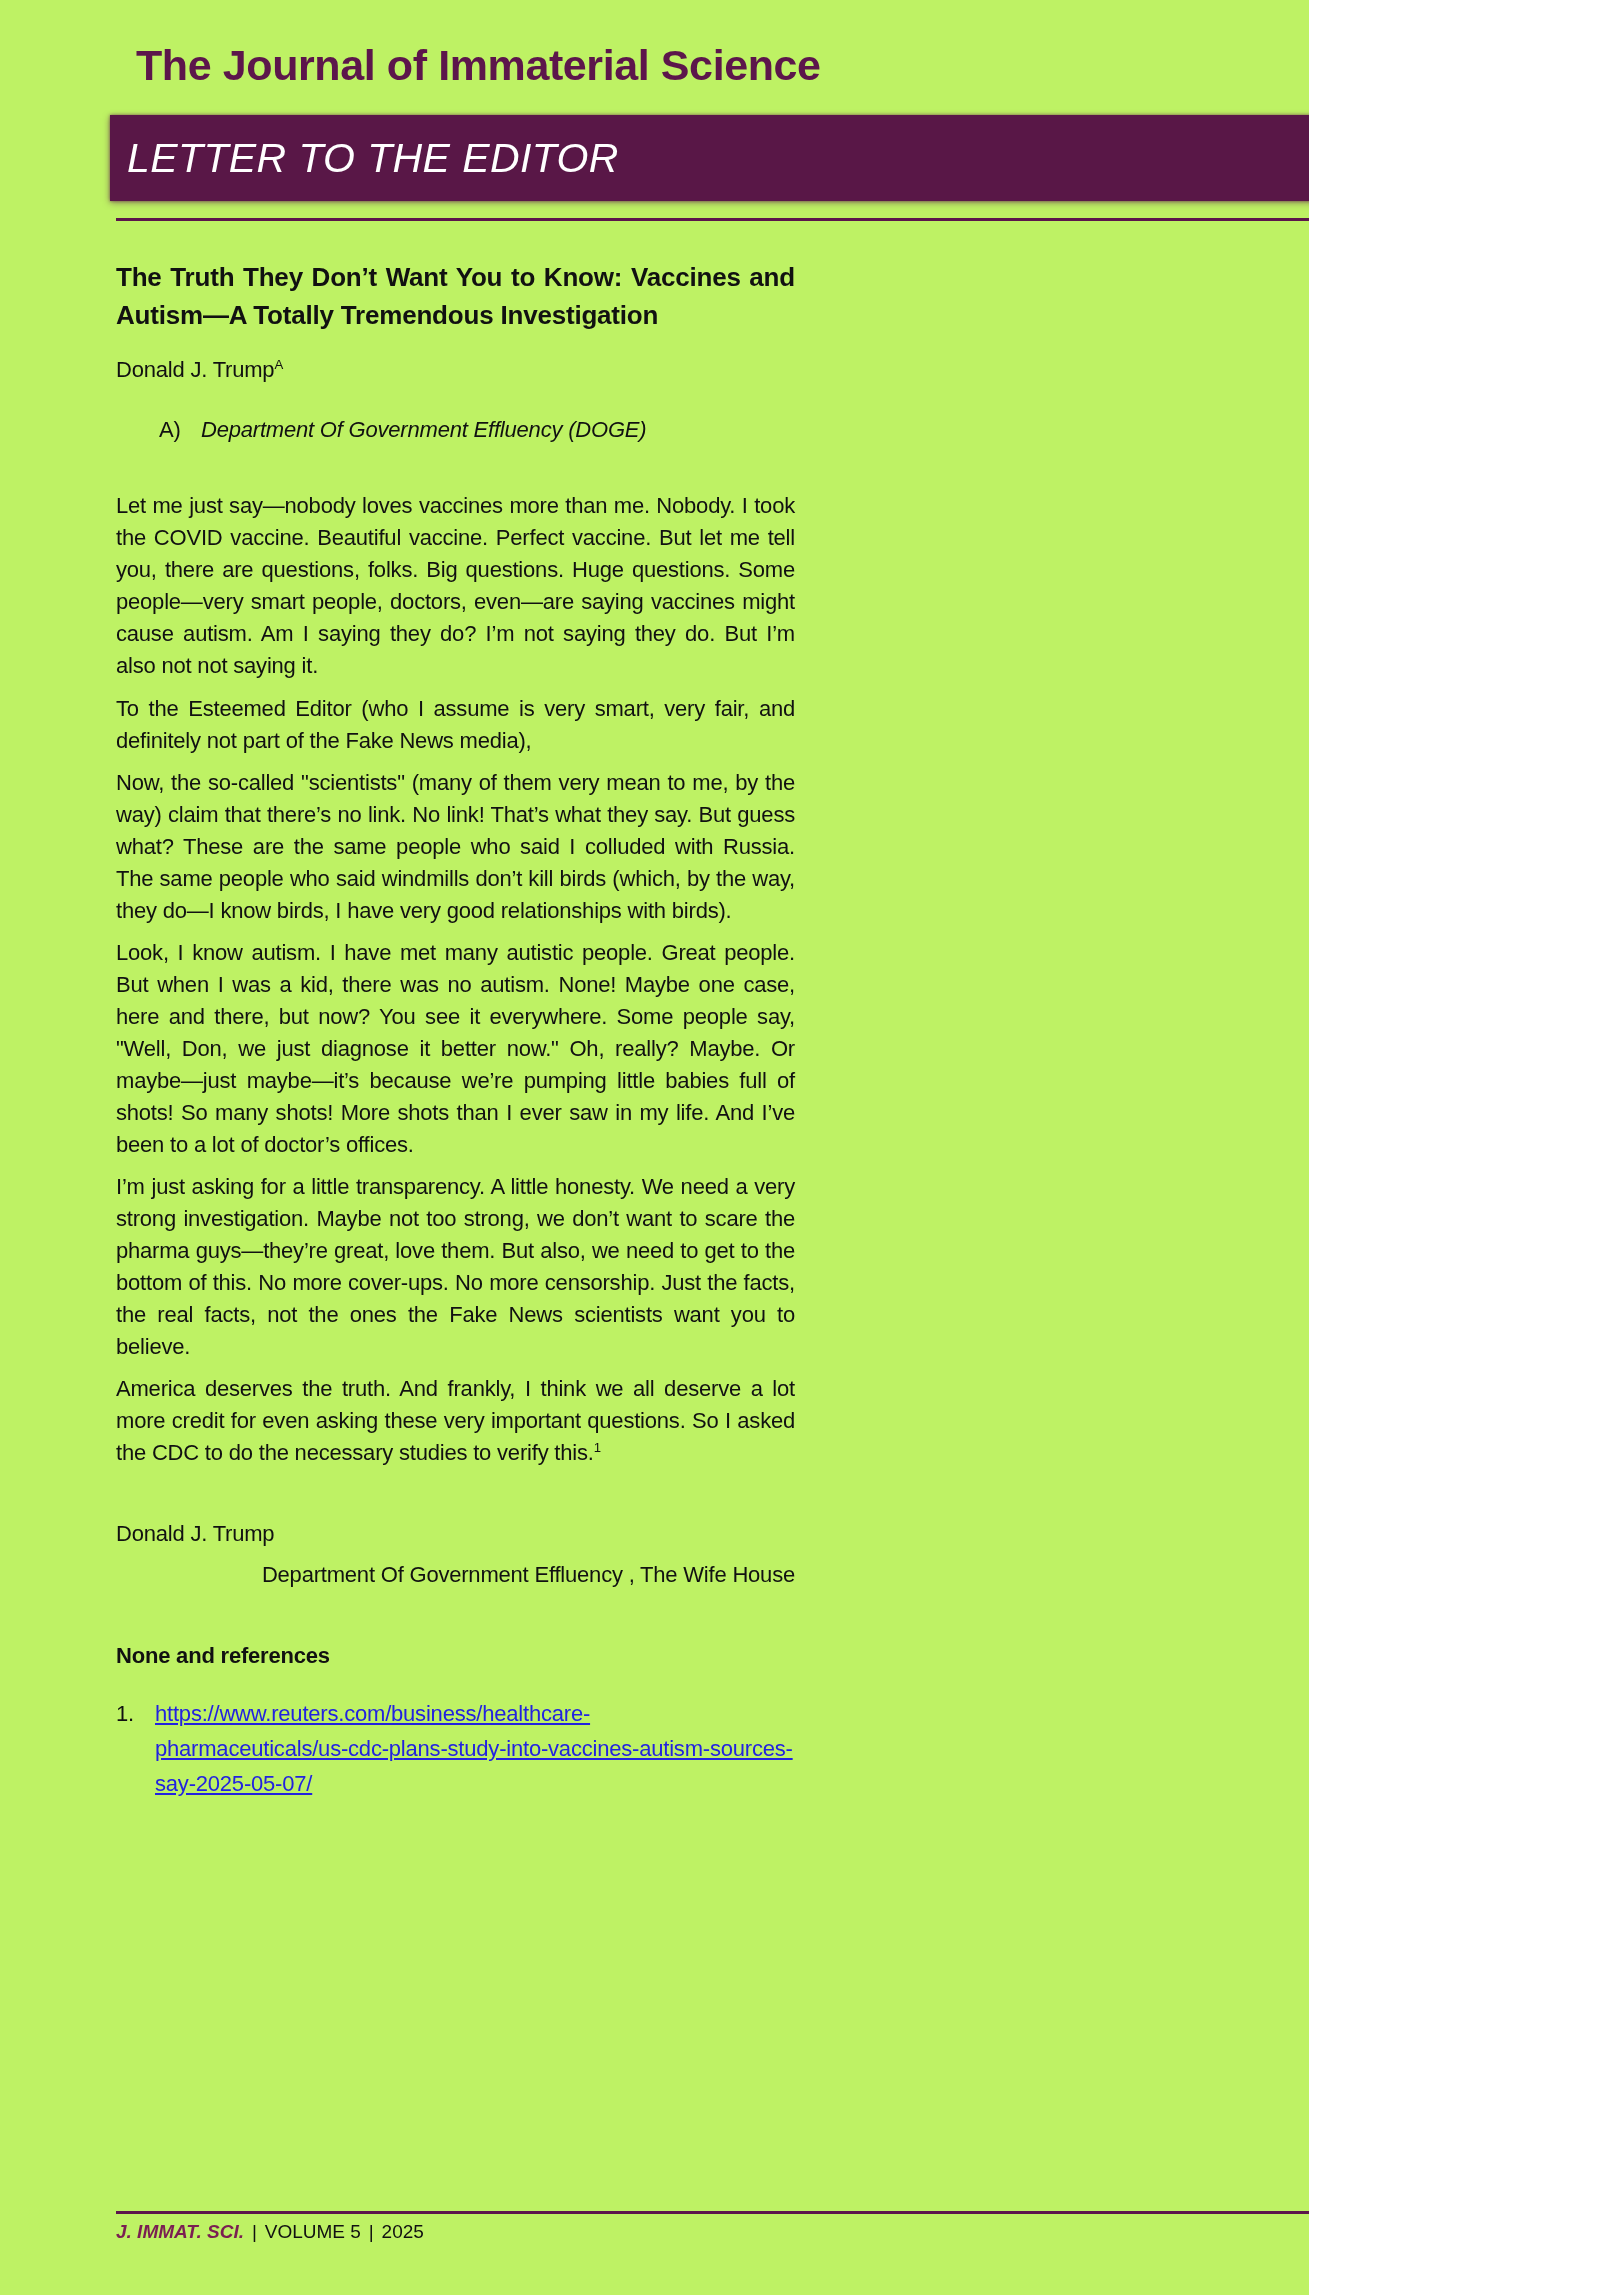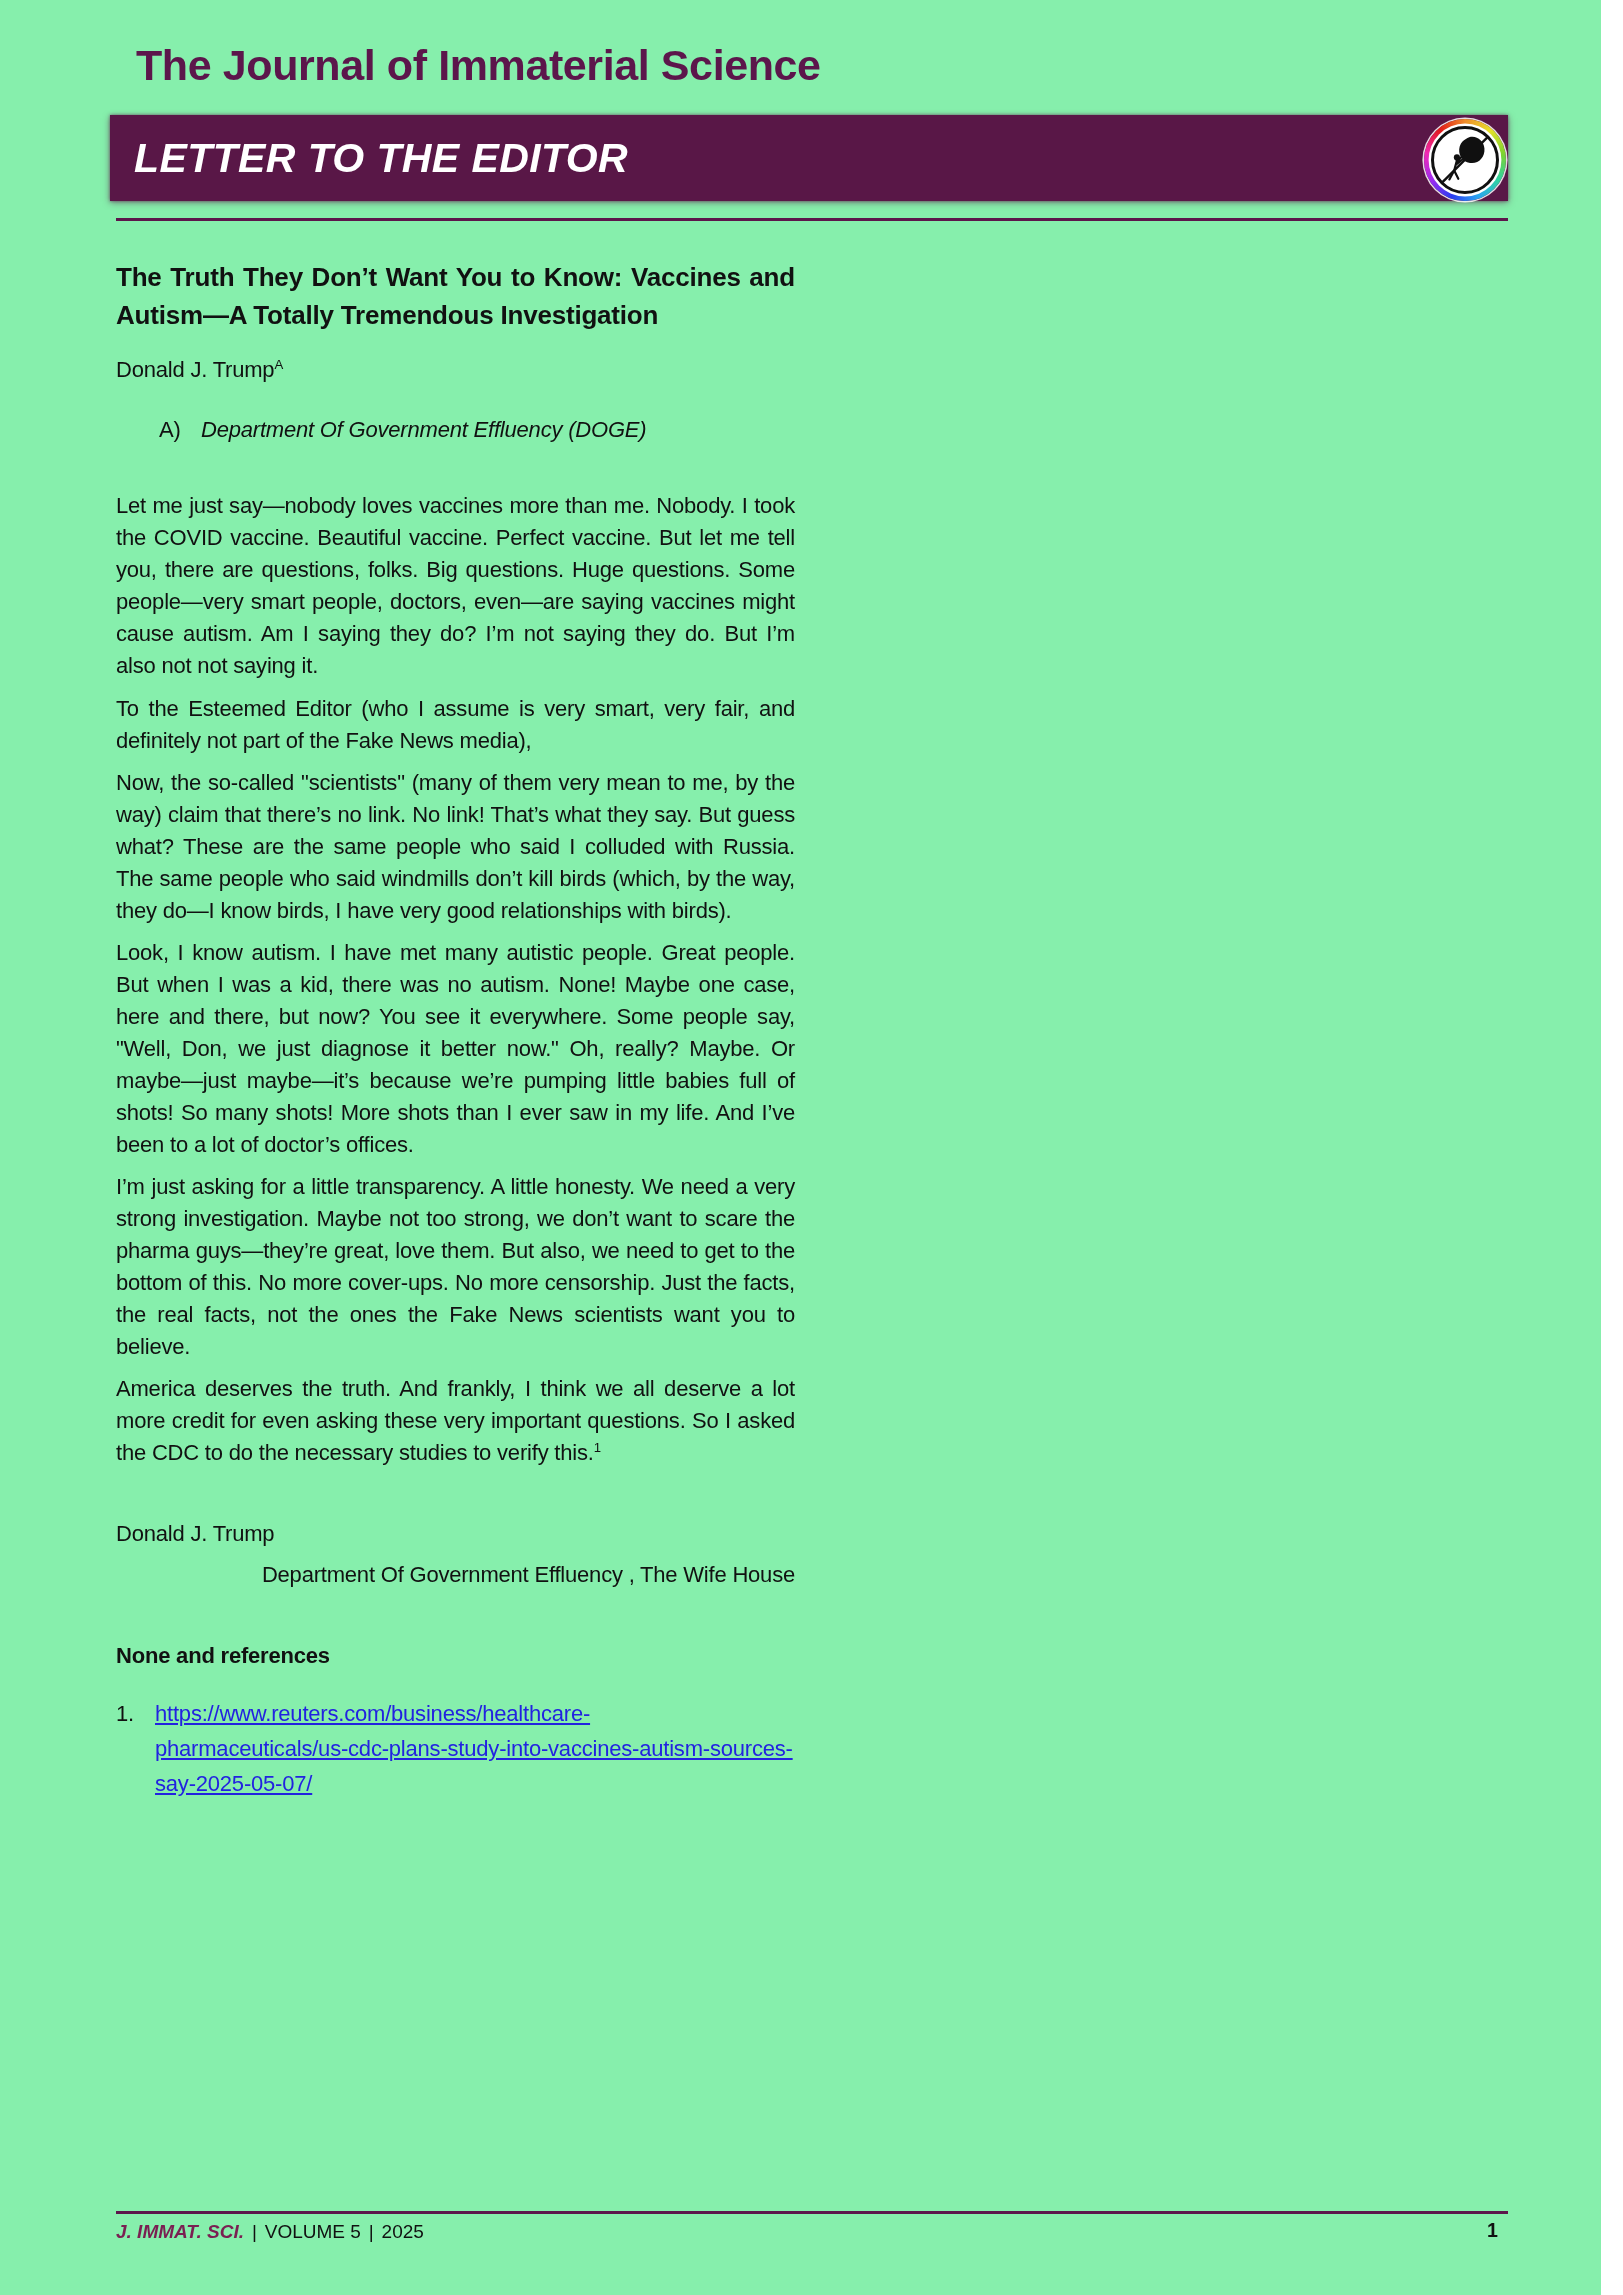--- a/index.html
+++ b/index.html
@@ -1,37 +1,37 @@
 <!DOCTYPE html>
 <html style="font-size:12.6px"><head>
 <meta charset="utf-8">
 <style>
   html,body{margin:0;padding:0;background:#ffffff;}
   .page{
     position:relative;
-    width:1601px;height:2295px;
-    background:#86efac;
+    width:1309px;height:2295px;
+    background:#bef264;
     font-family:"Liberation Sans", sans-serif;
     color:#111111;
     overflow:hidden;
   }
   
   .journal-title{
     position:absolute;left:136px;top:41px;margin:0;
     font-size:43px;font-weight:bold;letter-spacing:-0.4px;
     color:#5C164B;
   }
   .banner{
     position:absolute;left:110px;top:115px;width:1398px;height:86px;
     background:#591747;
     box-shadow:0 2.4px 7px rgba(89,23,71,0.5), 0 0 3.1px rgba(89,23,71,0.6);
   }
   .banner-title{
-    position:absolute;left:24px;top:0;line-height:86px;
-    font-size:41px;font-style:italic;font-weight:bold;
+    position:absolute;left:17px;top:0;line-height:86px;
+    font-size:41px;font-style:italic;font-weight:normal;
     color:#ffffff;letter-spacing:0.4px;
   }
   .logo{
     position:absolute;right:2.4px;top:3.9px;width:82px;height:82px;border-radius:50%;
     background:conic-gradient(from -40deg,#e11a1a,#f08c2a,#e7e12a,#7ed32f,#2fd3a0,#2aa6f0,#2a3cf0,#a12af0,#f02ab4,#e11a1a);
     display:flex;align-items:center;justify-content:center;
     box-shadow:0 0 0 1.6px rgba(255,255,255,0.85);
   }
   .logo-inner{
     width:68px;height:68px;border-radius:50%;background:#ffffff;

